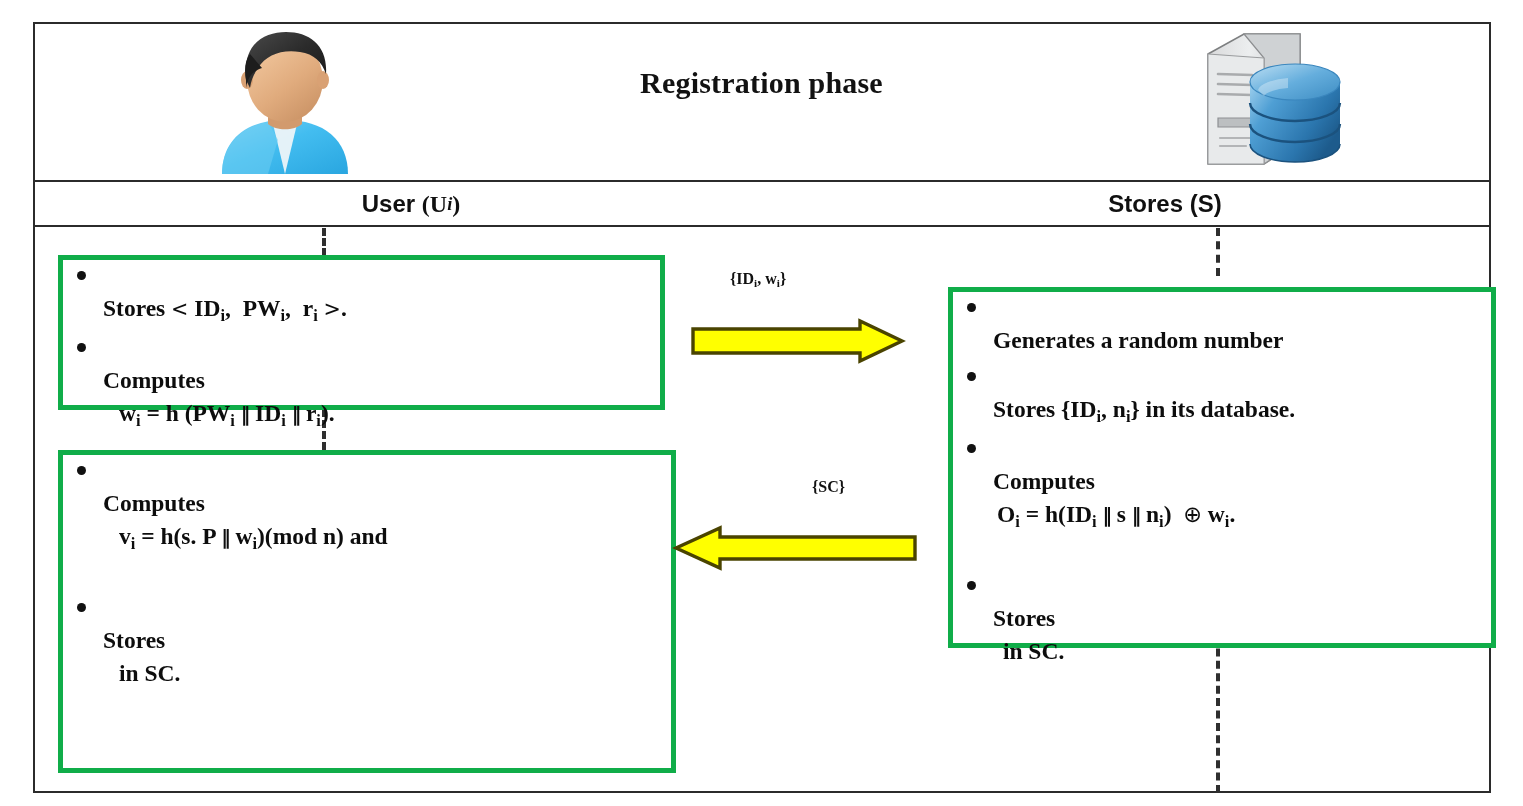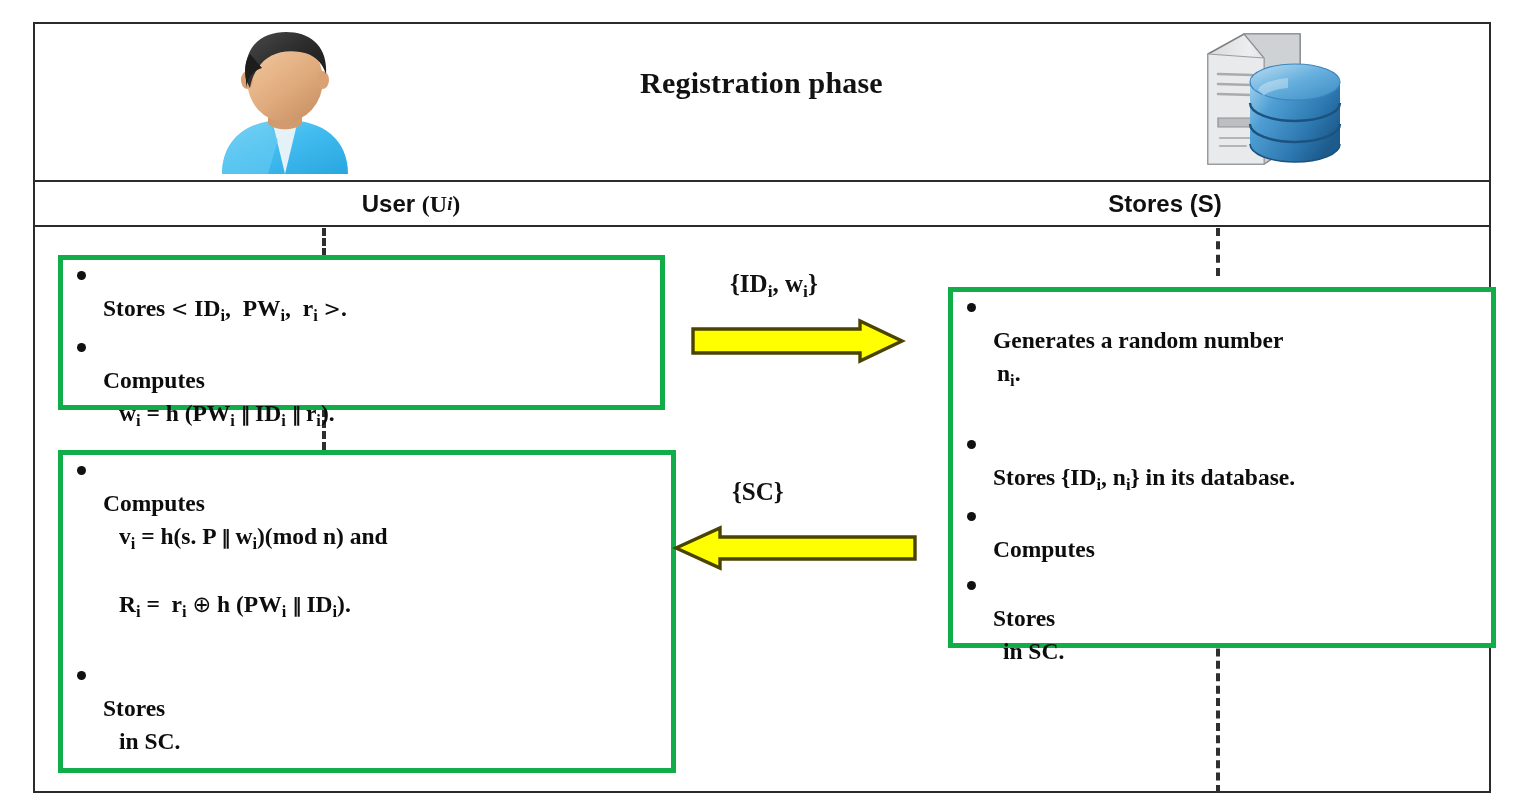--- a/index.html
+++ b/index.html
@@ -99,26 +99,26 @@
 
   sub{font-size:.70em;vertical-align:-0.30em;font-weight:bold;}
   .par{font-family:"DejaVu Sans",sans-serif;font-weight:bold;font-size:.80em;letter-spacing:-1px;}
   .xor{font-family:"DejaVu Sans",sans-serif;font-size:.95em;font-weight:normal;}
   .lt{font-family:"DejaVu Sans",sans-serif;font-weight:normal;font-size:.88em;}
 
   
   .msg-label{
     position:absolute;
     font-family:"Liberation Serif",serif;
-    font-weight:bold;font-size:25px;color:#111;
+    font-weight:bold;font-size:16px;color:#111;
     white-space:nowrap;
     text-align:right;
   }
   #msg1{left:730px;top:270px;}
-  #msg2{left:732px;top:478px;}
+  #msg2{left:812px;top:478px;}
 
   
   .arrow{position:absolute;}
 </style>
 </head>
 <body>
 
 <div id="canvas">
 
   <div id="frame"></div>
@@ -241,40 +241,39 @@
         <span class="cont">w<sub>i</sub> = h (PW<sub>i</sub> <span class="par">‖</span> ID<sub>i</sub> <span class="par">‖</span> r<sub>i</sub>).</span>
       </li>
     </ul>
   </div>
 
   <div class="gbox" id="box-user-2">
     <ul class="items bx-pad">
       <li>
         <span>Computes</span>
         <span class="cont">v<sub>i</sub> = h(s. P <span class="par">‖</span> w<sub>i</sub>)(mod n) and</span>
-        <span class="cont">R<sub>i</sub> =&nbsp; r<sub>i</sub> <span class="xor">⊕</span> h (PW<sub>i</sub> <span class="par">‖</span> ID<sub>i</sub>).</span>
       </li>
       <li>
         <span>Stores</span>
         <span class="cont">in SC.</span>
       </li>
     </ul>
   </div>
 
   <div class="gbox" id="box-server-1">
     <ul class="items bx-pad-srv">
       <li>
         <span>Generates a random number</span>
-        <span class="cont-n">n<sub>i</sub>.</span>
       </li>
       <li>
         <span>Stores {ID<sub>i</sub>, n<sub>i</sub>} in its database.</span>
       </li>
       <li>
         <span>Computes</span>
+        <span class="cont-n">O<sub>i</sub> = h(ID<sub>i</sub> <span class="par">‖</span> s <span class="par">‖</span> n<sub>i</sub>) &nbsp;<span class="xor">⊕</span> w<sub>i</sub>.</span>
       </li>
       <li>
         <span>Stores</span>
         <span class="cont-n">&nbsp;in SC.</span>
       </li>
     </ul>
   </div>
 
   <div class="msg-label" id="msg1">
     <span>{ID<sub>i</sub>, w<sub>i</sub>}</span>

